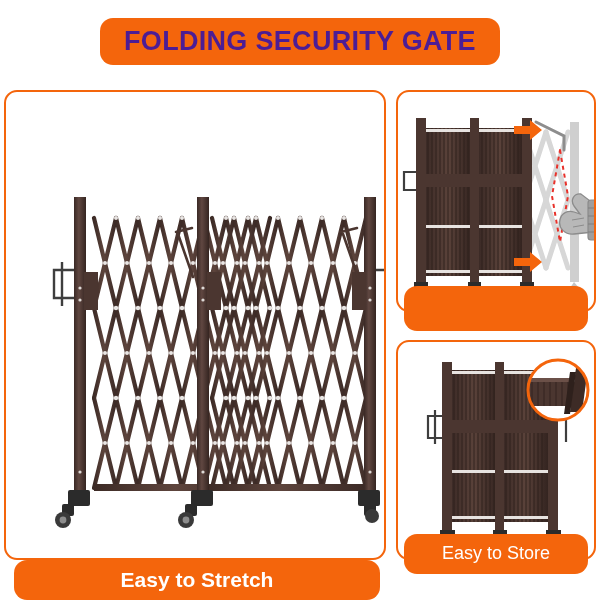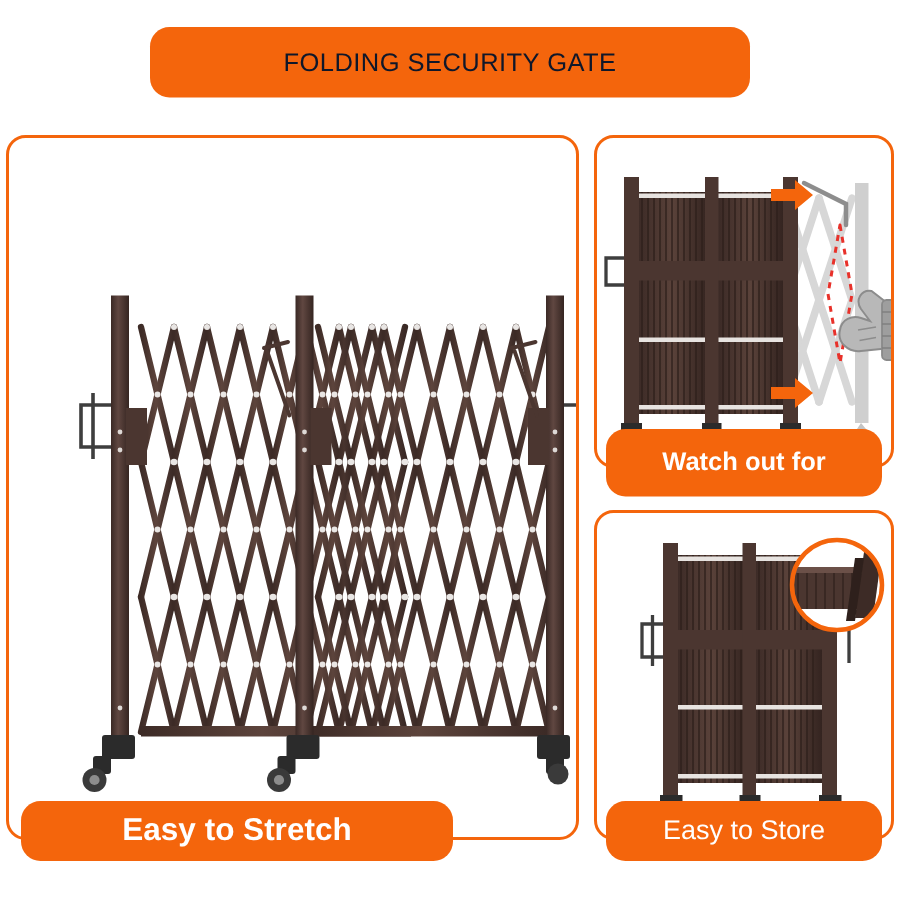--- a/index.html
+++ b/index.html
@@ -14,23 +14,23 @@
 
   
   .title-banner{
     position:absolute;
     left:100px;top:18px;width:400px;height:47px;
     background:#f4650c;
     border-radius:13px;
     display:flex;align-items:center;justify-content:center;
   }
   .title-banner .txt{
-    color:#0f172a;
-    font-size:17px;
-    font-weight:normal;
+    color:#4c1d95;
+    font-size:27px;
+    font-weight:bold;
     letter-spacing:0.3px;
     line-height:1;
     white-space:nowrap;
   }
 
   
   .panel{
     position:absolute;
     border:2px solid #f4650c;
     border-radius:13px;
@@ -46,21 +46,21 @@
   .caption{
     position:absolute;
     background:#f4650c;
     border-radius:13px;
     display:flex;align-items:center;justify-content:center;
     text-align:center;
     color:#ffffff;
     line-height:1.08;
     z-index:6;
   }
-  #cap-main {left:14px; top:534px;width:288px;height:40px;font-size:21px;font-weight:bold;}
+  #cap-main {left:14px; top:560px;width:366px;height:40px;font-size:21px;font-weight:bold;}
   #cap-warn {left:404px;top:286px;width:184px;height:45px;font-size:17px;font-weight:bold;}
   #cap-store{left:404px;top:534px;width:184px;height:40px;font-size:18px;font-weight:normal;}
   .caption .l2{display:block;}
 
   
   .art{position:absolute;inset:0;}
   svg{display:block;}
 </style>
 </head>
 <body>
@@ -657,21 +657,20 @@
       </svg>
     </div>
   </div>
 
   <div class="caption" id="cap-main">
     <span>Easy to Stretch</span>
   </div>
 
   <div class="caption" id="cap-warn">
     <span>
-      <span class="l2">Watch out for</span>
     </span>
   </div>
 
   <div class="caption" id="cap-store">
     <span>Easy to Store</span>
   </div>
 
 </div>
 
 </body></html>

